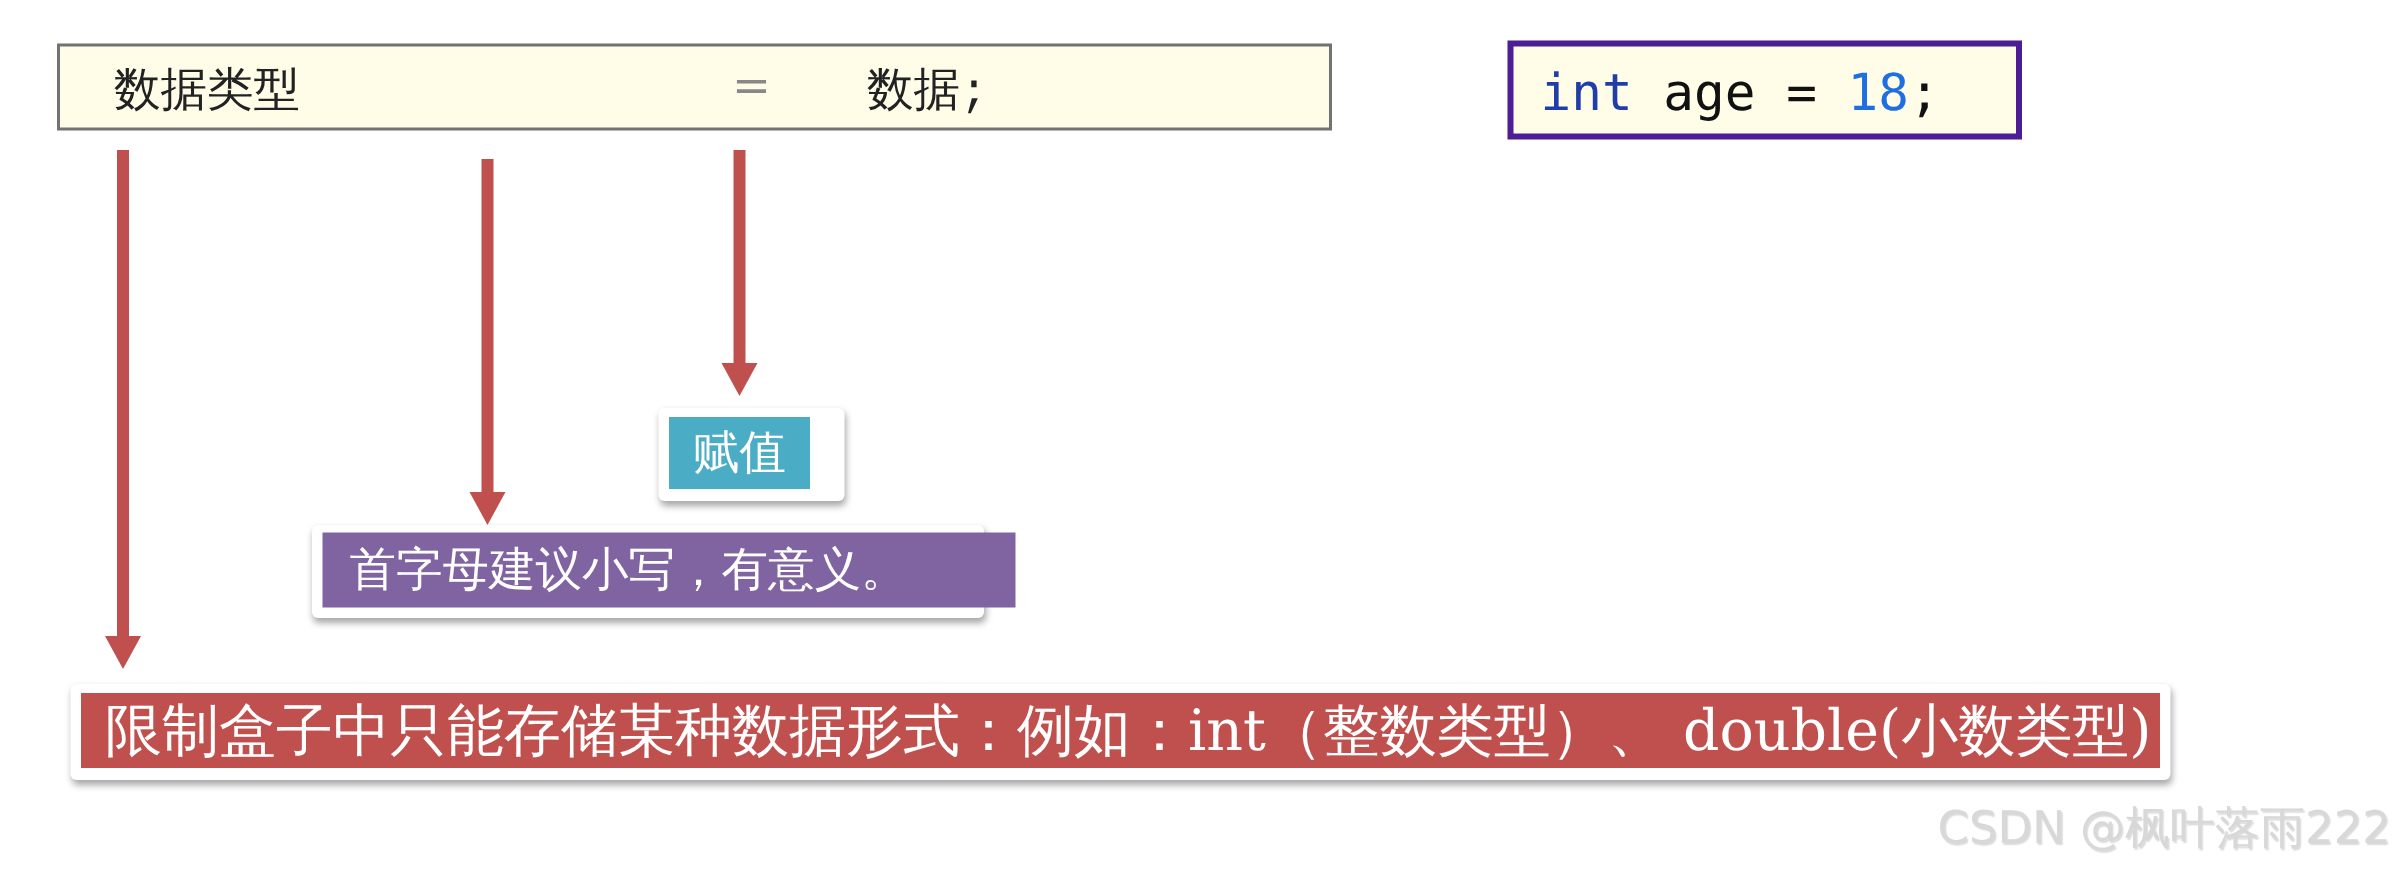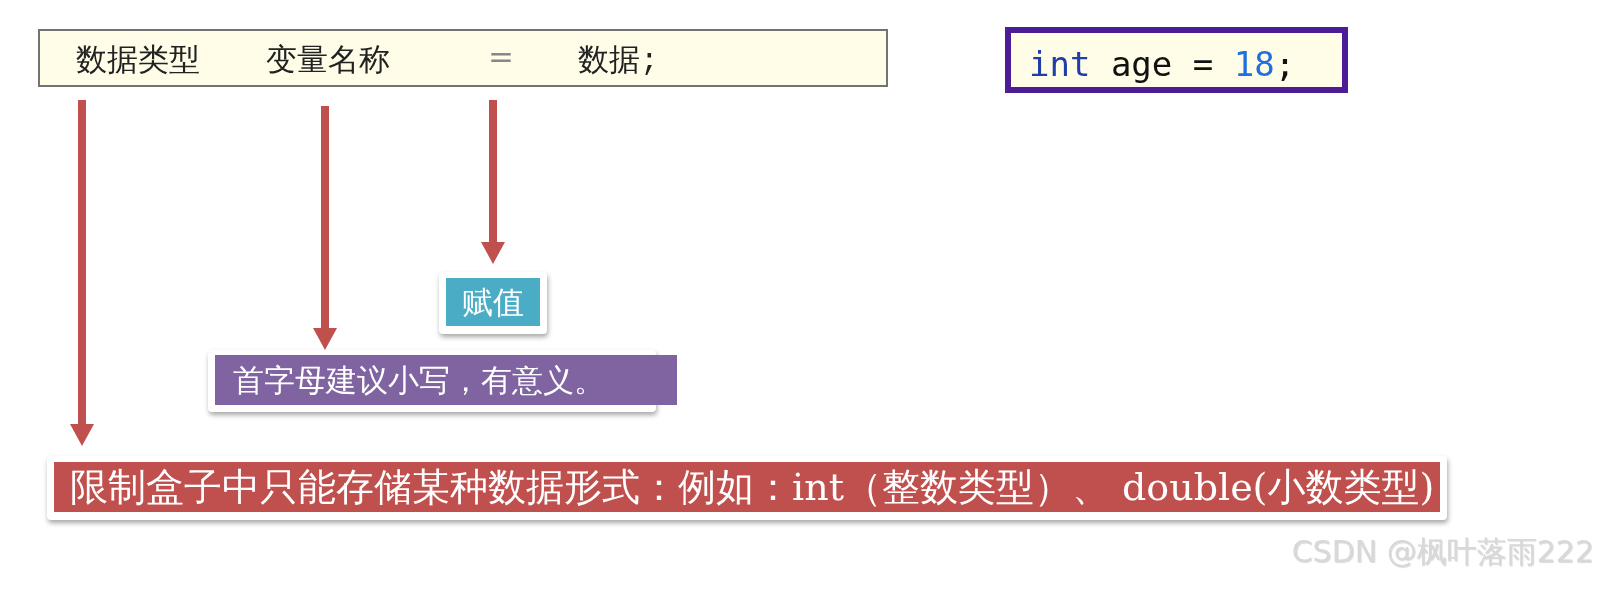--- a/index.html
+++ b/index.html
@@ -12,21 +12,21 @@
       position: absolute; left: 38px; top: 29px; width: 850px; height: 58px;
       background: #fffde8; border: 2px solid #737373; box-sizing: border-box;
     }
     .syntax-part {
       position: absolute; top: 8px; font-size: 31px; color: #222;
       letter-spacing: 0px; white-space: nowrap;
     }
     .syntax-eq { color: #888; }
     .code-box {
       position: absolute; left: 1005px; top: 27px; width: 343px; height: 66px;
-      background: #fffde8; border: 6px solid #4c1d95; box-sizing: border-box;
+      background: #fffde8; border: 4px solid #4c1d95; box-sizing: border-box;
       font-family: "DejaVu Sans Mono", "Liberation Mono", monospace;
       font-size: 34px; line-height: 62px; padding-left: 18px; white-space: pre;
       color: #111;
     }
     .code-kw { color: #1f3ea8; }
     .code-num { color: #1f6fe0; }
     .arrow { position: absolute; width: 8px; background: #c0504d; }
     .arrow-head {
       position: absolute; width: 0; height: 0;
       border-left: 12px solid transparent; border-right: 12px solid transparent;
@@ -46,37 +46,36 @@
       font-size: 30px; color: #d8d8d8;
       text-shadow: 1px 1px 1px rgba(0,0,0,0.15);
       white-space: nowrap;
     }
   </style>
 </head>
 <body>
 
 <div class="syntax-box">
   <span class="syntax-part" style="left:36px;">数据类型</span>
-  <span class="syntax-part" style="left:226px;">变量名称</span>
   <span class="syntax-part syntax-eq" style="left:448px;">=</span>
   <span class="syntax-part" style="left:538px;font-family:Liberation Mono, monospace;">数据;</span>
 </div>
 
 <div class="code-box"><span class="code-kw">int</span><span> age = </span><span class="code-num">18</span><span>;</span></div>
 
 <div class="arrow" style="left:78px; top:100px; height:326px;"></div>
 <div class="arrow-head" style="left:70px; top:424px;"></div>
 
 <div class="arrow" style="left:321px; top:106px; height:224px;"></div>
 <div class="arrow-head" style="left:313px; top:328px;"></div>
 
 <div class="arrow" style="left:489px; top:100px; height:144px;"></div>
 <div class="arrow-head" style="left:481px; top:242px;"></div>
 
-<div class="label-card" style="left:439px; top:272px; width:108px; height:62px;">
+<div class="label-card" style="left:439px; top:272px; width:124px; height:62px;">
   <div class="label-inner" style="left:7px; top:6px; width:94px; height:48px; background:#4bacc6; text-align:center; line-height:48px;">赋值</div>
 </div>
 
 <div class="label-card" style="left:208px; top:350px; width:448px; height:62px;">
   <div class="label-inner" style="left:7px; top:5px; width:462px; height:50px; background:#8064a2; line-height:50px; padding-left:18px; box-sizing:border-box;">首字母建议小写，有意义。</div>
 </div>
 
 <div class="label-card" style="left:47px; top:456px; width:1400px; height:64px;">
   <div class="label-inner" style="left:7px; top:6px; width:1386px; height:50px; background:#c0504d; line-height:50px; padding-left:16px; box-sizing:border-box; font-size:38px;">限制盒子中只能存储某种数据形式：例如：int（整数类型）、 double(小数类型)</div>
 </div>

